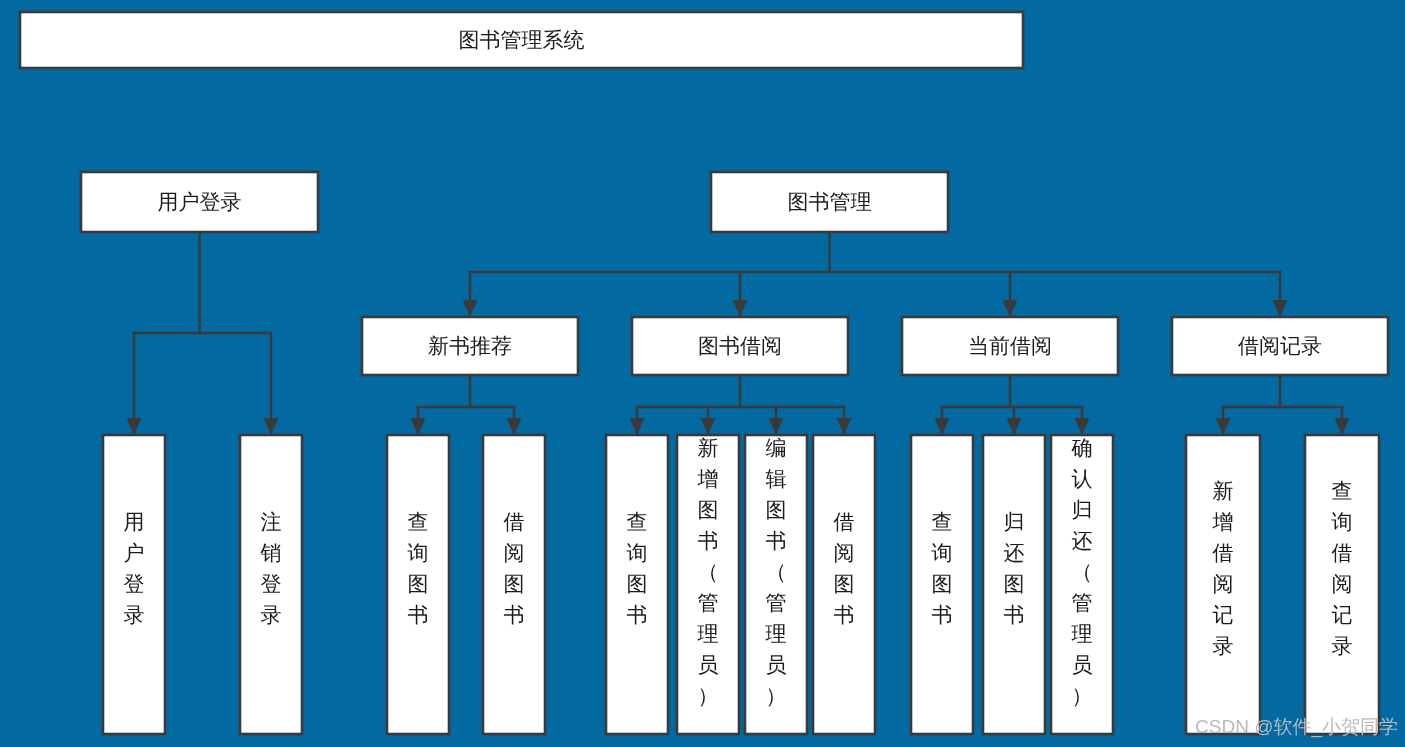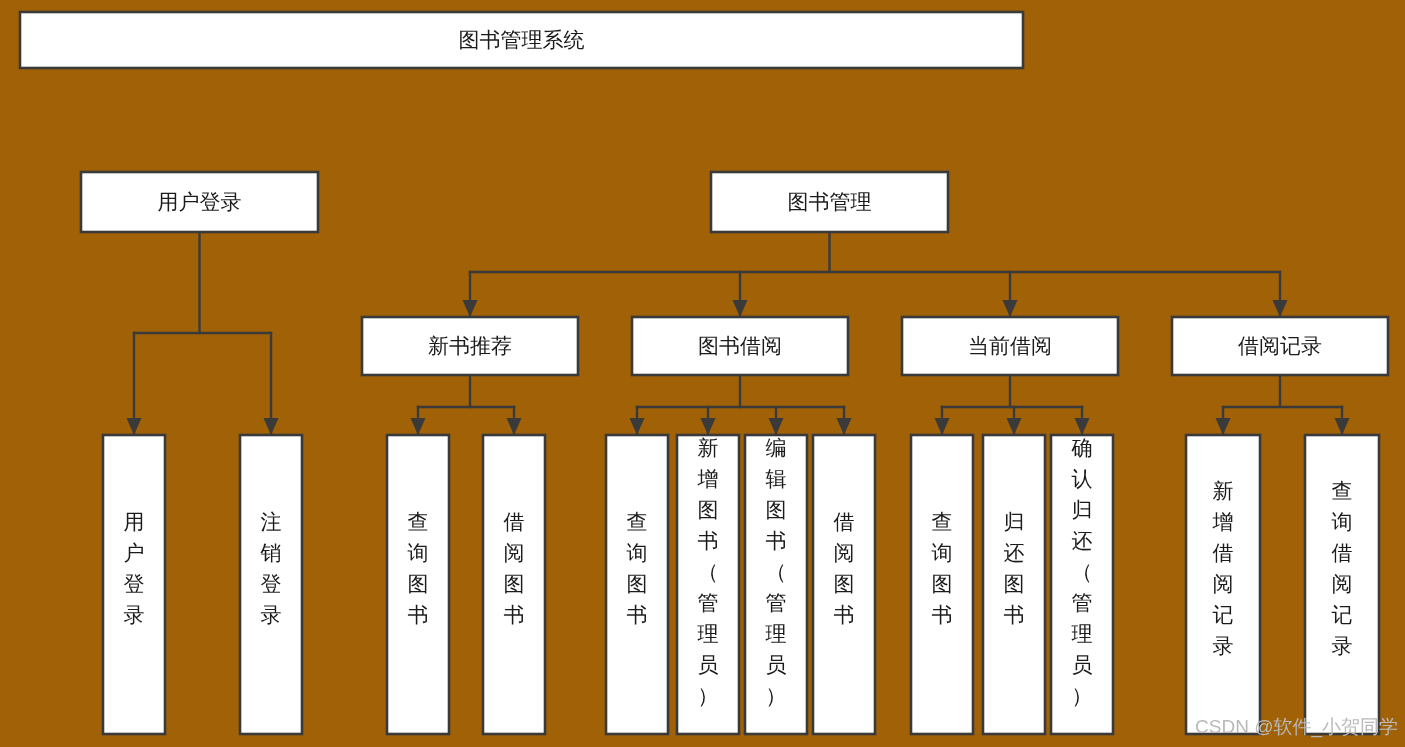--- a/index.html
+++ b/index.html
@@ -8,21 +8,21 @@
     padding: 0;
     background: #ffffff;
   }
   body {
     font-family: "Liberation Sans", "DejaVu Sans", sans-serif;
   }
   #diagram-root {
     position: relative;
     width: 1405px;
     height: 747px;
-    background: #a16207;
+    background: #0369a1;
     overflow: hidden;
   }
   svg#tree-svg {
     position: absolute;
     left: 0;
     top: 0;
     width: 1405px;
     height: 747px;
     display: block;
   }

